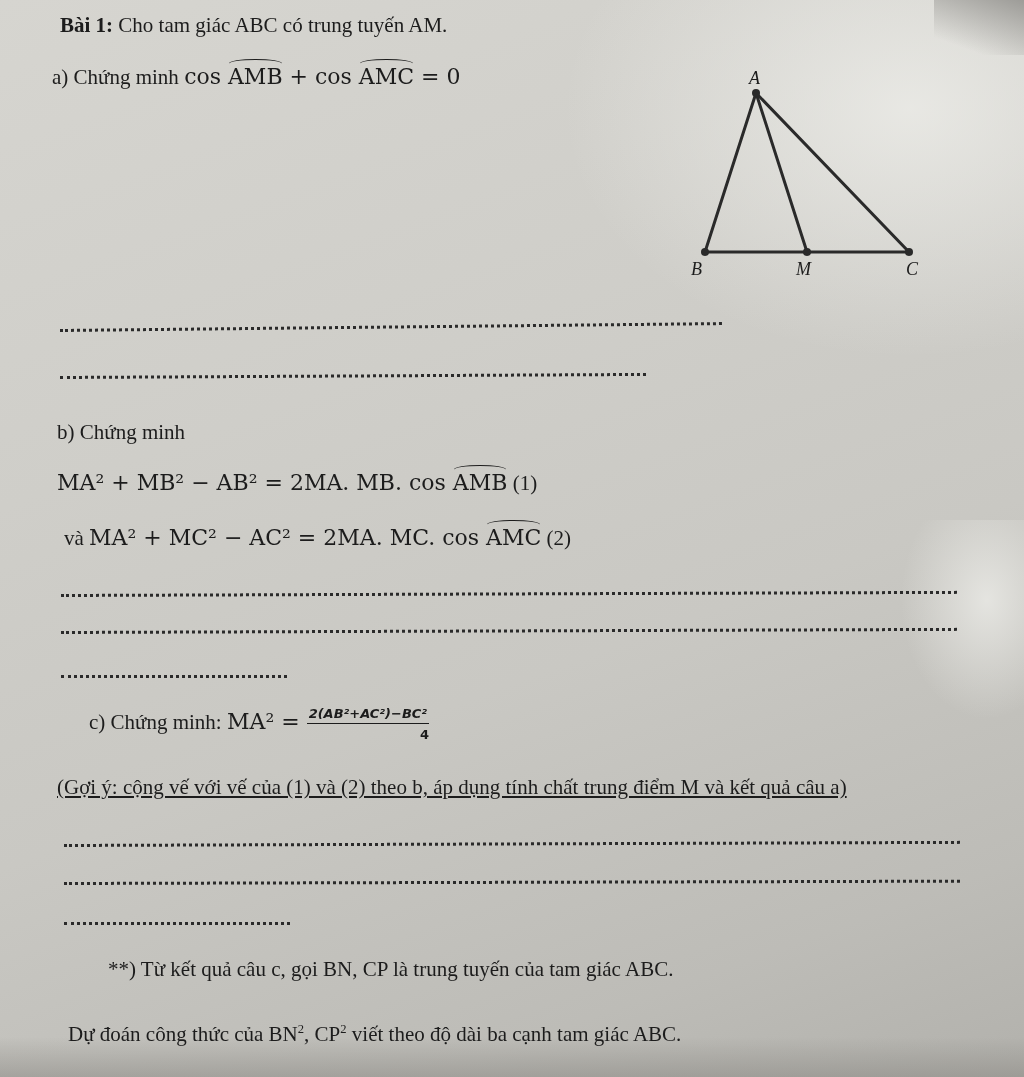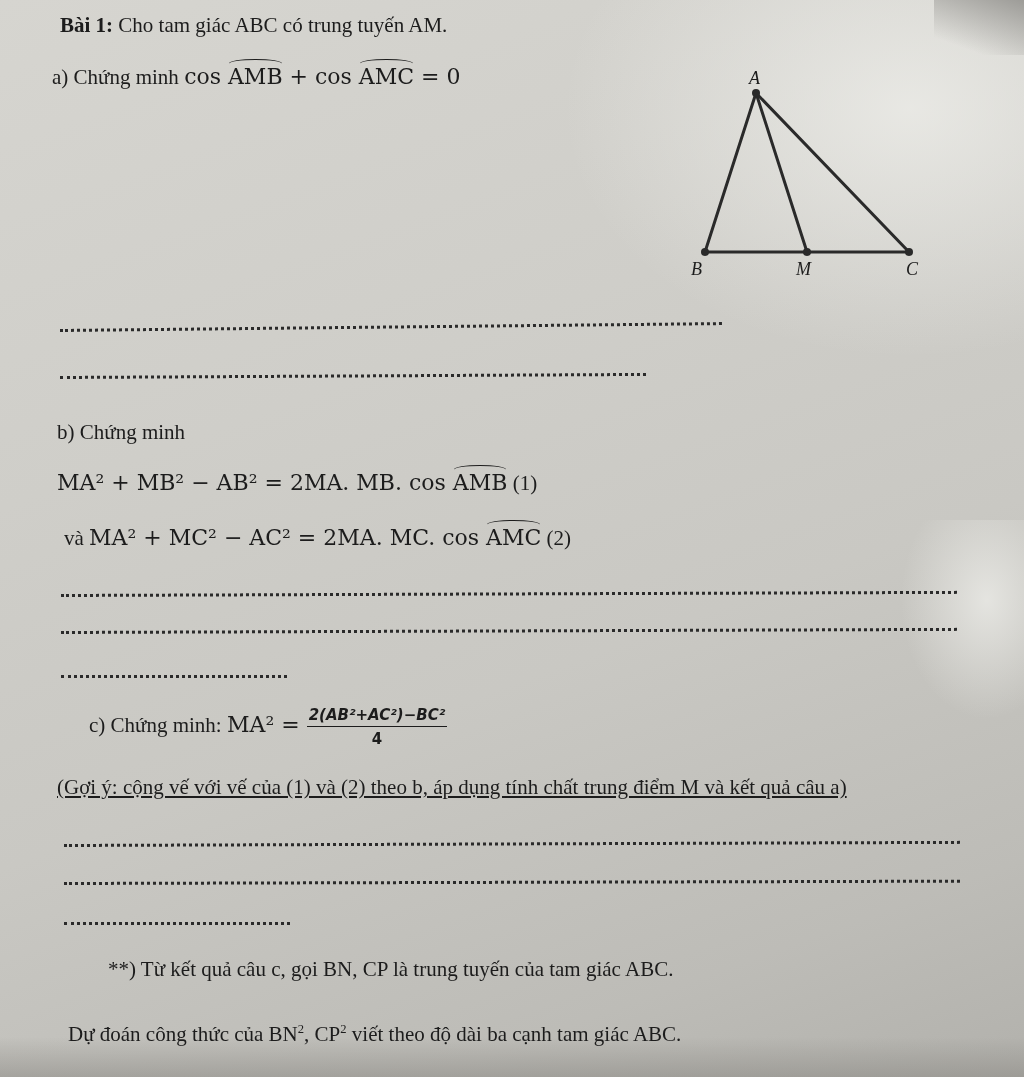--- a/index.html
+++ b/index.html
@@ -17,21 +17,21 @@
     background: linear-gradient(200deg, #9d9c98 0%, rgba(157,156,152,0) 80%); }
   .shadow-bottom { position:absolute; left:0; bottom:0; width:1024px; height:40px;
     background: linear-gradient(0deg, rgba(140,138,133,0.55), rgba(140,138,133,0)); }
   .t { position:absolute; font-size:21px; white-space:nowrap; }
   .b { font-weight:bold; }
   .m { font-family: "DejaVu Serif", serif; font-size: 22px; }
   .arc { position:relative; display:inline-block; }
   .arc::before { content:""; position:absolute; left:1px; right:1px; top:-5px; height:8px;
     border-top:1.5px solid #1c1c1c; border-radius:50% 50% 0 0; }
   .dots { position:absolute; height:0; border-top: 3px dotted #2a2a2a; }
-  .frac { display:inline-block; vertical-align:middle; text-align:center; font-family:"DejaVu Sans", sans-serif; font-weight:bold; font-style:italic; font-size:15px; }
+  .frac { display:inline-block; vertical-align:middle; text-align:right; font-family:"DejaVu Sans", sans-serif; font-weight:bold; font-style:italic; font-size:13px; }
   .frac .num { display:block; padding: 0 2px 2px; border-bottom: 1.5px solid #1c1c1c; }
   .frac .den { display:block; padding-top:3px; font-style:normal; }
   sup { font-size: 0.6em; }
   svg text { font-family: "Liberation Serif", serif; font-style: italic; font-size: 18px; fill:#1c1c1c; }
 </style>
 </head>
 <body>
 
 <div class="light light1"></div>
 <div class="light light2"></div>

